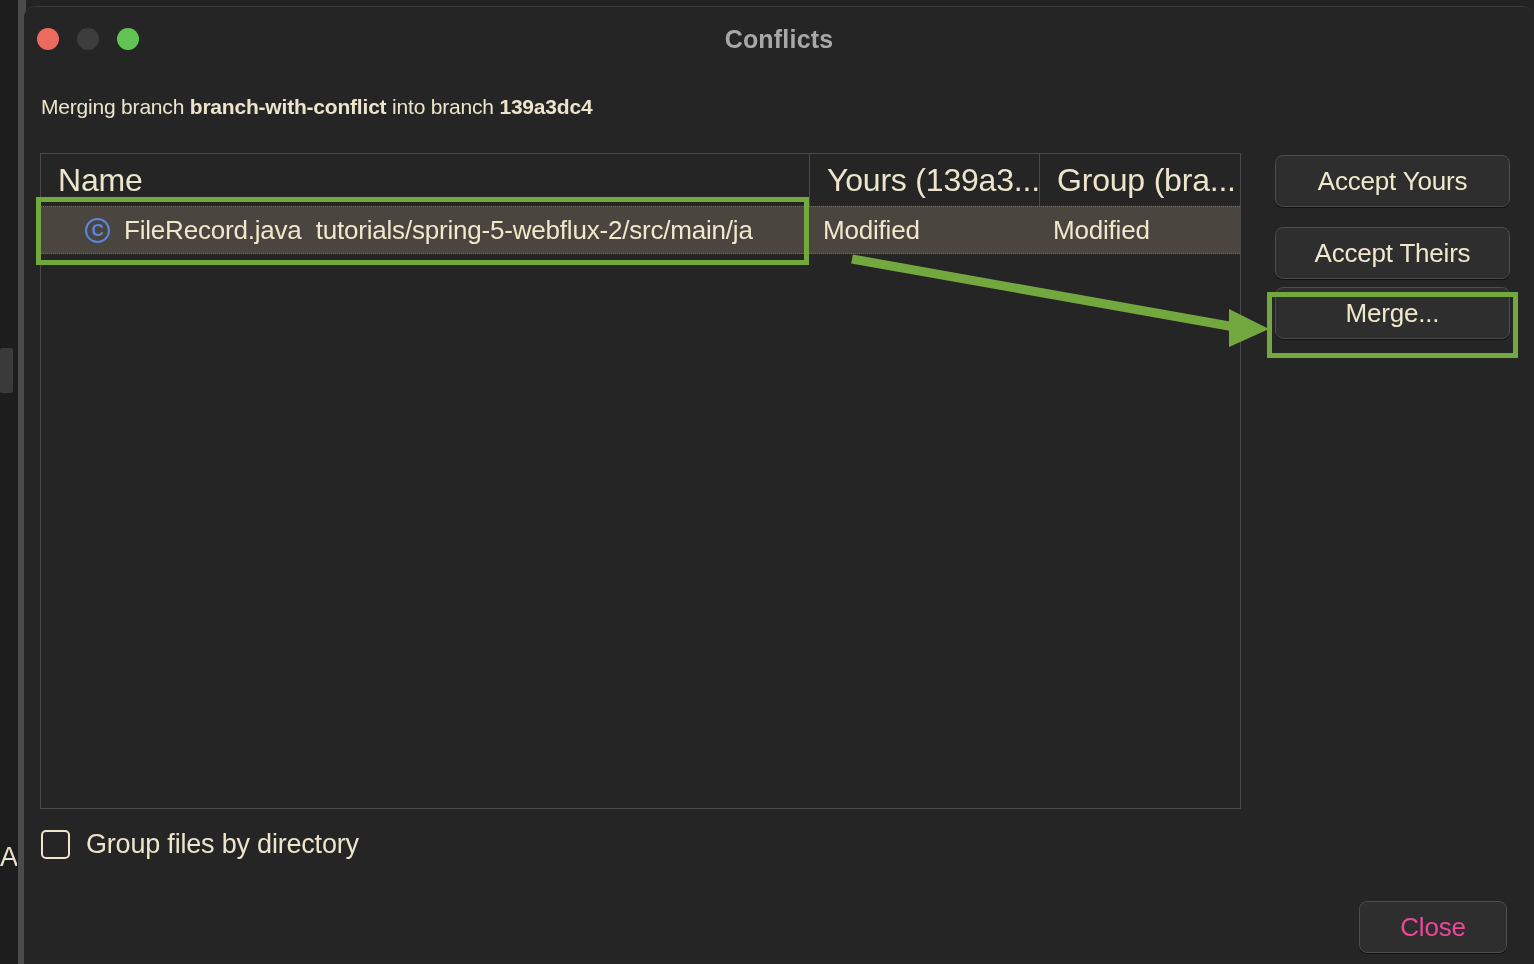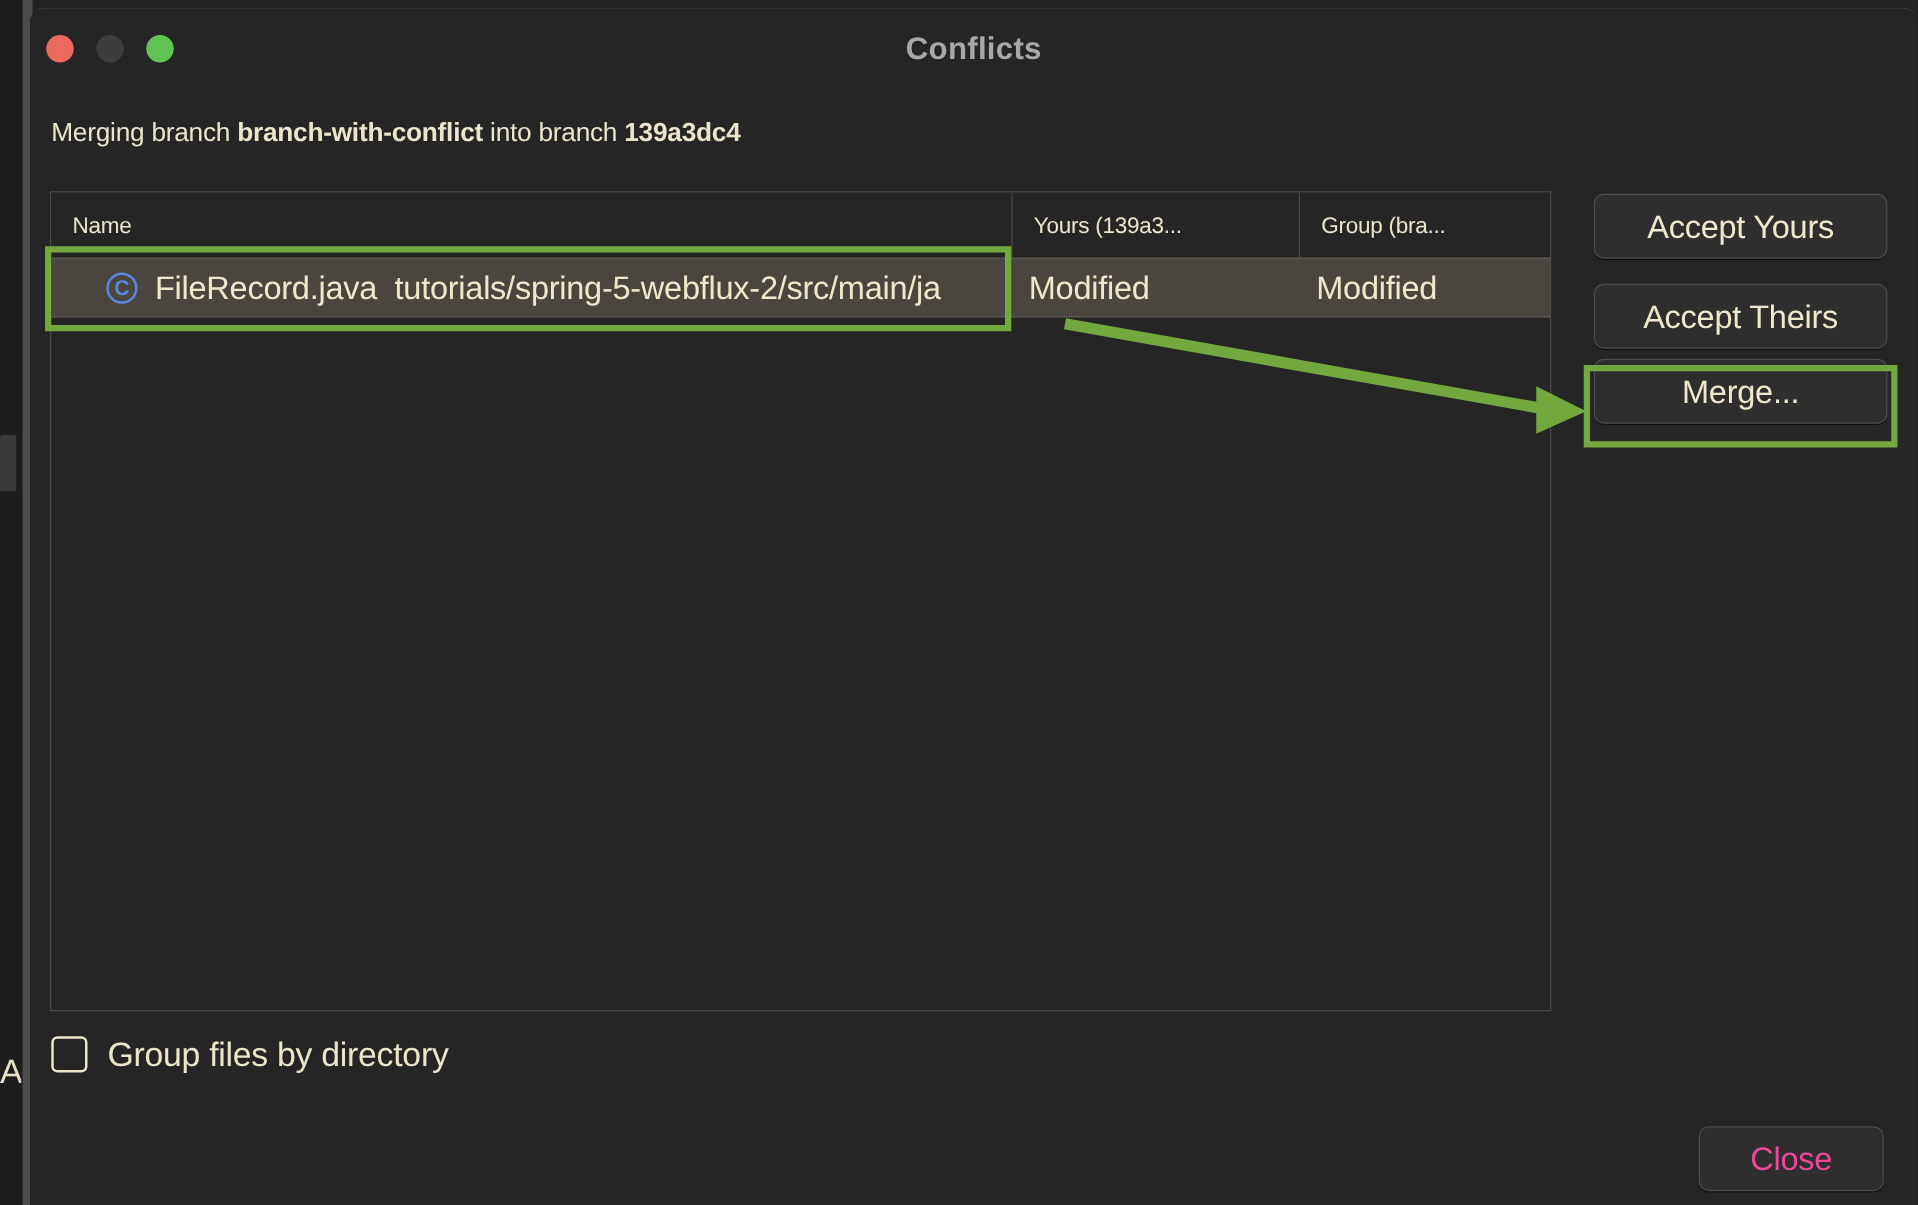--- a/index.html
+++ b/index.html
@@ -109,21 +109,21 @@
     background: #252525;
     overflow: hidden;
   }
   #table-header {
     display: flex;
     height: 52px;
     background: #252525;
     align-items: center;
   }
   .th {
-    font-size: 18px;
+    font-size: 32px;
     color: #ece5cc;
     padding-left: 17px;
     white-space: nowrap;
     overflow: hidden;
     height: 100%;
     display: flex;
     align-items: center;
     letter-spacing: -0.2px;
   }
   .th.name   { width: 768px; }
@@ -205,21 +205,21 @@
     width: 470px; height: 120px;
     pointer-events: none;
   }
 
   
   #group-files-row {
     position: absolute;
     left: 17px;
     top: 822px;
     display: flex;
-    align-items: flex-start;
+    align-items: center;
   }
   #group-files-checkbox {
     width: 29px; height: 29px;
     border: 2px solid #ece5cc;
     border-radius: 5px;
     background: transparent;
   }
   #group-files-label {
     margin-left: 16px;
     font-size: 27px;

